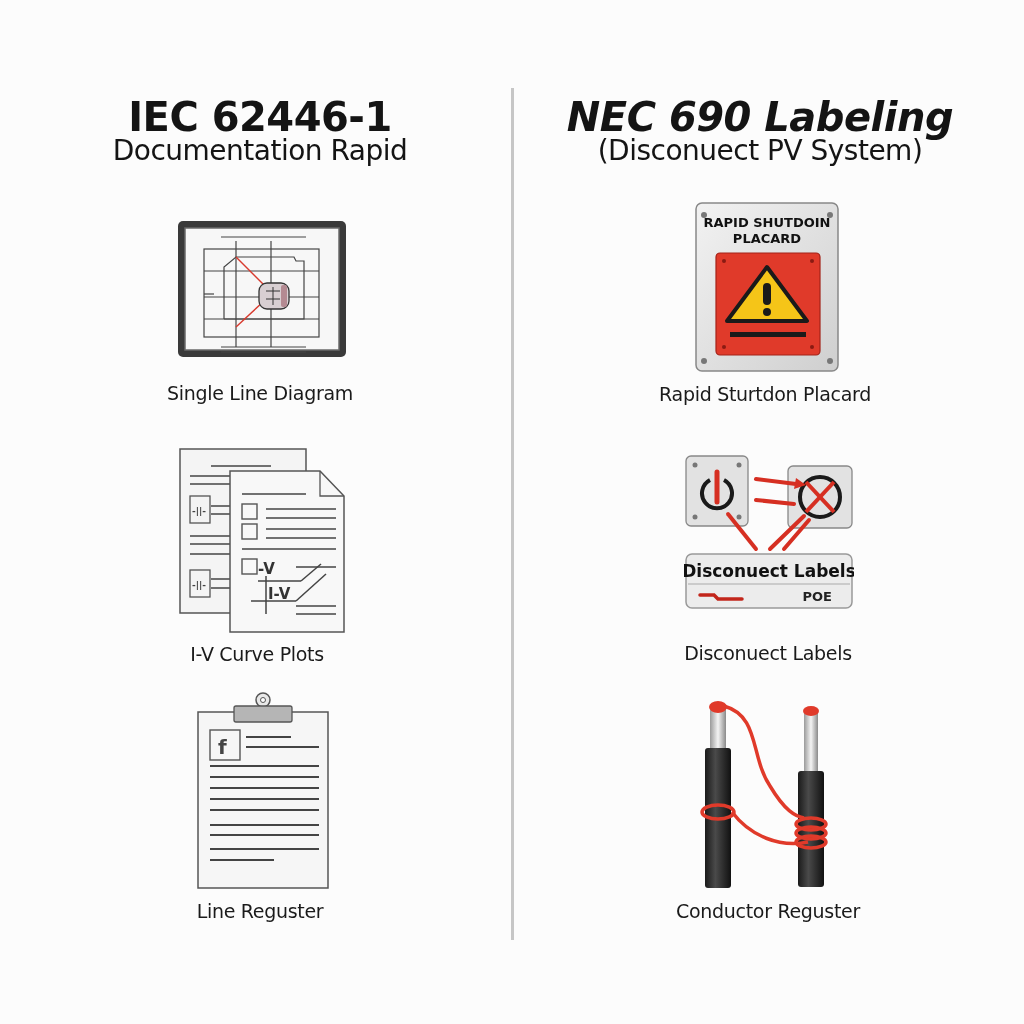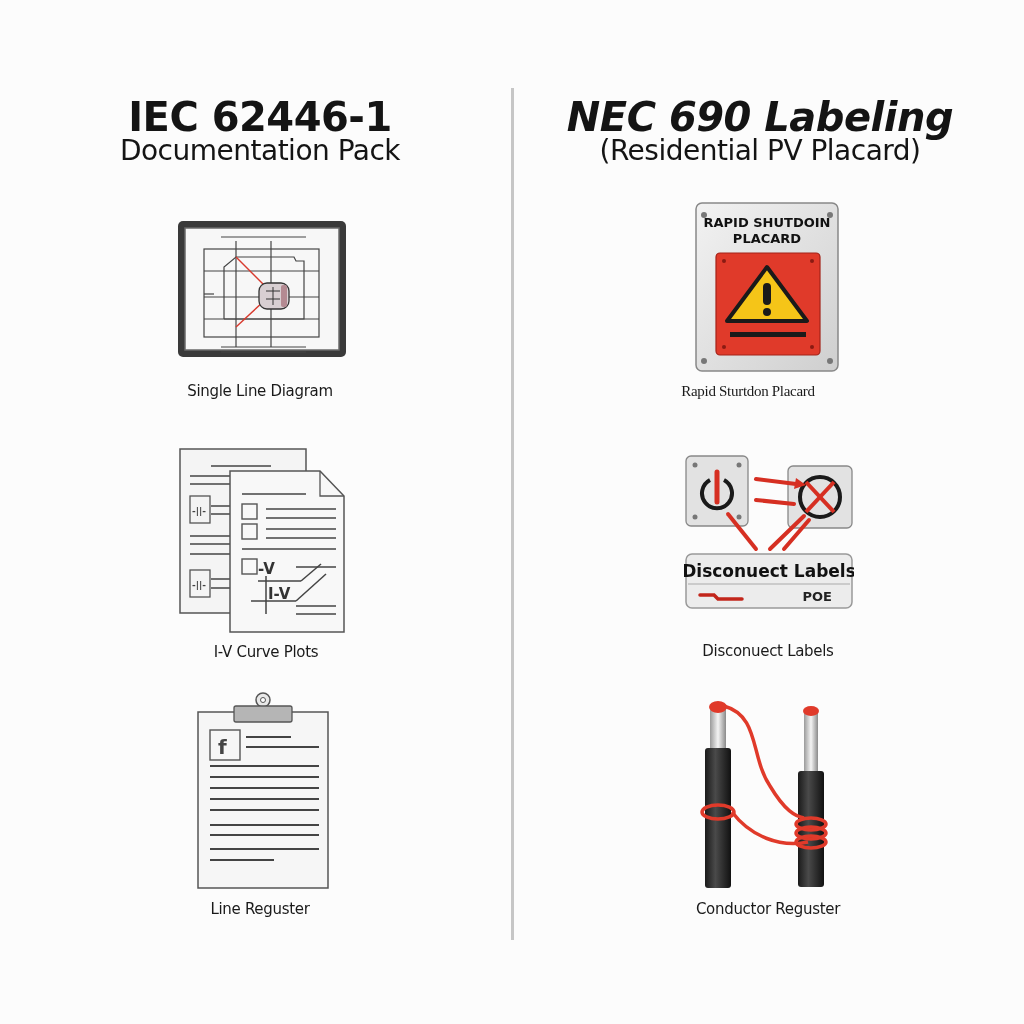--- a/index.html
+++ b/index.html
@@ -3,32 +3,32 @@
 <meta charset="utf-8">
 <style>
   * { box-sizing: border-box; margin: 0; padding: 0; }
   html, body { width: 1024px; height: 1024px; background: #fcfcfc; overflow: hidden; }
   body { position: relative; font-family: "DejaVu Sans", "Liberation Sans", sans-serif; color: #141414; }
 
   .col-title { position: absolute; text-align: center; font-weight: bold; font-size: 40px; letter-spacing: -0.5px; }
   .col-subtitle { position: absolute; text-align: center; font-size: 28px; letter-spacing: -0.5px; }
   .divider { position: absolute; left: 511px; top: 88px; width: 3px; height: 852px; background: #c6c6c6; }
 
-  .item-label { position: absolute; text-align: center; font-size: 15px; color: #1a1a1a; letter-spacing: -0.3px; }
+  .item-label { position: absolute; text-align: center; font-size: 19px; color: #1a1a1a; letter-spacing: -0.3px; }
   .icon { position: absolute; font-weight: bold; }
   .icon svg { display: block; width: 100%; height: 100%; }
 </style>
 </head>
 <body>
 
 <div class="col-title" style="left:60px; width:400px; top:94px;">IEC 62446-1</div>
-<div class="col-subtitle" style="left:60px; width:400px; top:134px;">Documentation Pack</div>
+<div class="col-subtitle" style="left:60px; width:400px; top:134px;">Documentation Rapid</div>
 
 <div class="col-title" style="left:560px; width:400px; top:94px;font-style:italic;">NEC 690 Labeling</div>
-<div class="col-subtitle" style="left:560px; width:400px; top:134px;">(Residential PV Placard)</div>
+<div class="col-subtitle" style="left:560px; width:400px; top:134px;">(Disconuect PV System)</div>
 
 <div class="divider"></div>
 
 <div class="icon" style="left:176px; top:219px; width:172px; height:140px;">
   <svg viewBox="0 0 172 140">
     <rect x="2" y="2" width="168" height="136" rx="5" fill="#3a3a3a"></rect>
     <rect x="9" y="9" width="154" height="122" fill="#f7f7f7" stroke="#6a6a6a" stroke-width="1.5"></rect>
     <g stroke="#444" stroke-width="1.2" fill="none">
       <line x1="45" y1="18" x2="130" y2="18"></line>
       <rect x="28" y="30" width="115" height="88"></rect>
@@ -92,21 +92,21 @@
         <line x1="120" y1="168" x2="160" y2="168"></line>
       <line x1="90" y1="130" x2="90" y2="168"></line>
     </g>
     <rect x="66" y="58" width="15" height="15" fill="none" stroke="#555" stroke-width="1.4"></rect>
     <rect x="66" y="78" width="15" height="15" fill="none" stroke="#555" stroke-width="1.4"></rect>
     <rect x="66" y="113" width="15" height="15" fill="none" stroke="#555" stroke-width="1.4"></rect>
     <text x="82" y="128" font-size="15" fill="#333" font-family="DejaVu Sans, sans-serif">-V</text>
     <text x="92" y="153" font-size="15" fill="#333" font-family="DejaVu Sans, sans-serif">I-V</text>
   </svg>
 </div>
-<div class="item-label" style="left:116px; width:300px; top:643px;">I-V Curve Plots</div>
+<div class="item-label" style="left:107px; width:300px; top:643px;">I-V Curve Plots</div>
 
 <div class="icon" style="left:196px; top:690px; width:134px; height:200px;">
   <svg viewBox="0 0 134 200">
     <rect x="2" y="22" width="130" height="176" fill="#f6f6f6" stroke="#555" stroke-width="1.5"></rect>
     <circle cx="67" cy="10" r="7" fill="#e8e8e8" stroke="#555" stroke-width="1.5"></circle>
     <circle cx="67" cy="10" r="2.5" fill="#fff" stroke="#555" stroke-width="1"></circle>
     <rect x="38" y="16" width="58" height="16" rx="2" fill="#b5b5b5" stroke="#555" stroke-width="1.3"></rect>
     <rect x="14" y="40" width="30" height="30" fill="#f6f6f6" stroke="#555" stroke-width="1.4"></rect>
     <text x="22" y="64" font-size="20" fill="#444" font-family="DejaVu Sans, sans-serif">f</text>
     <g stroke="#444" stroke-width="2">
@@ -145,21 +145,21 @@
     <circle cx="30" cy="60" r="2" fill="#8a1a12"></circle>
       <circle cx="118" cy="60" r="2" fill="#8a1a12"></circle>
     <circle cx="30" cy="146" r="2" fill="#8a1a12"></circle>
       <circle cx="118" cy="146" r="2" fill="#8a1a12"></circle>
     <polygon points="73,66 113,120 33,120" fill="#f5c518" stroke="#1a1a1a" stroke-width="4" stroke-linejoin="round"></polygon>
     <rect x="69" y="82" width="8" height="22" rx="4" fill="#1a1a1a"></rect>
     <circle cx="73" cy="111" r="4" fill="#1a1a1a"></circle>
     <rect x="36" y="131" width="76" height="5" fill="#1a1a1a"></rect>
   </svg>
 </div>
-<div class="item-label" style="left:598px; width:300px; top:383px;font-family:Liberation Serif, serif;">Rapid Sturtdon Placard</div>
+<div class="item-label" style="left:615px; width:300px; top:383px;">Rapid Sturtdon Placard</div>
 
 <div class="icon" style="left:684px; top:454px; width:170px; height:156px;">
   <svg viewBox="0 0 170 156">
     <rect x="2" y="2" width="62" height="70" rx="5" fill="#e2e2e2" stroke="#888" stroke-width="1.3"></rect>
     <circle cx="11" cy="11" r="2.5" fill="#777"></circle>
       <circle cx="55" cy="11" r="2.5" fill="#777"></circle>
     <circle cx="11" cy="63" r="2.5" fill="#777"></circle>
       <circle cx="55" cy="63" r="2.5" fill="#777"></circle>
     <path d="M26,26 A15,15 0 1,0 40,26" fill="none" stroke="#1a1a1a" stroke-width="4"></path>
     <line x1="33" y1="18" x2="33" y2="48" stroke="#d62f22" stroke-width="5" stroke-linecap="round"></line>

